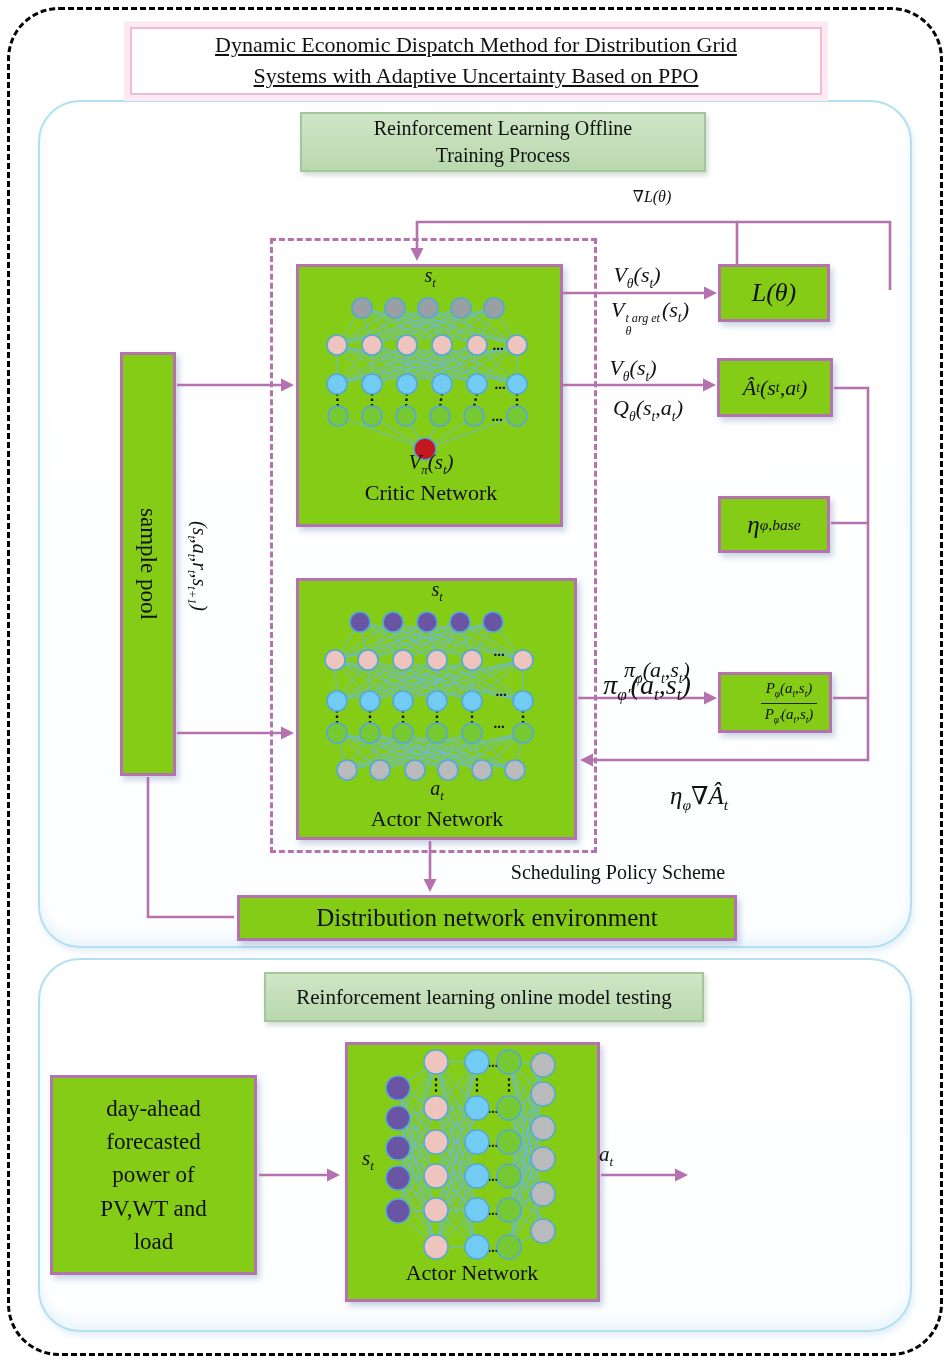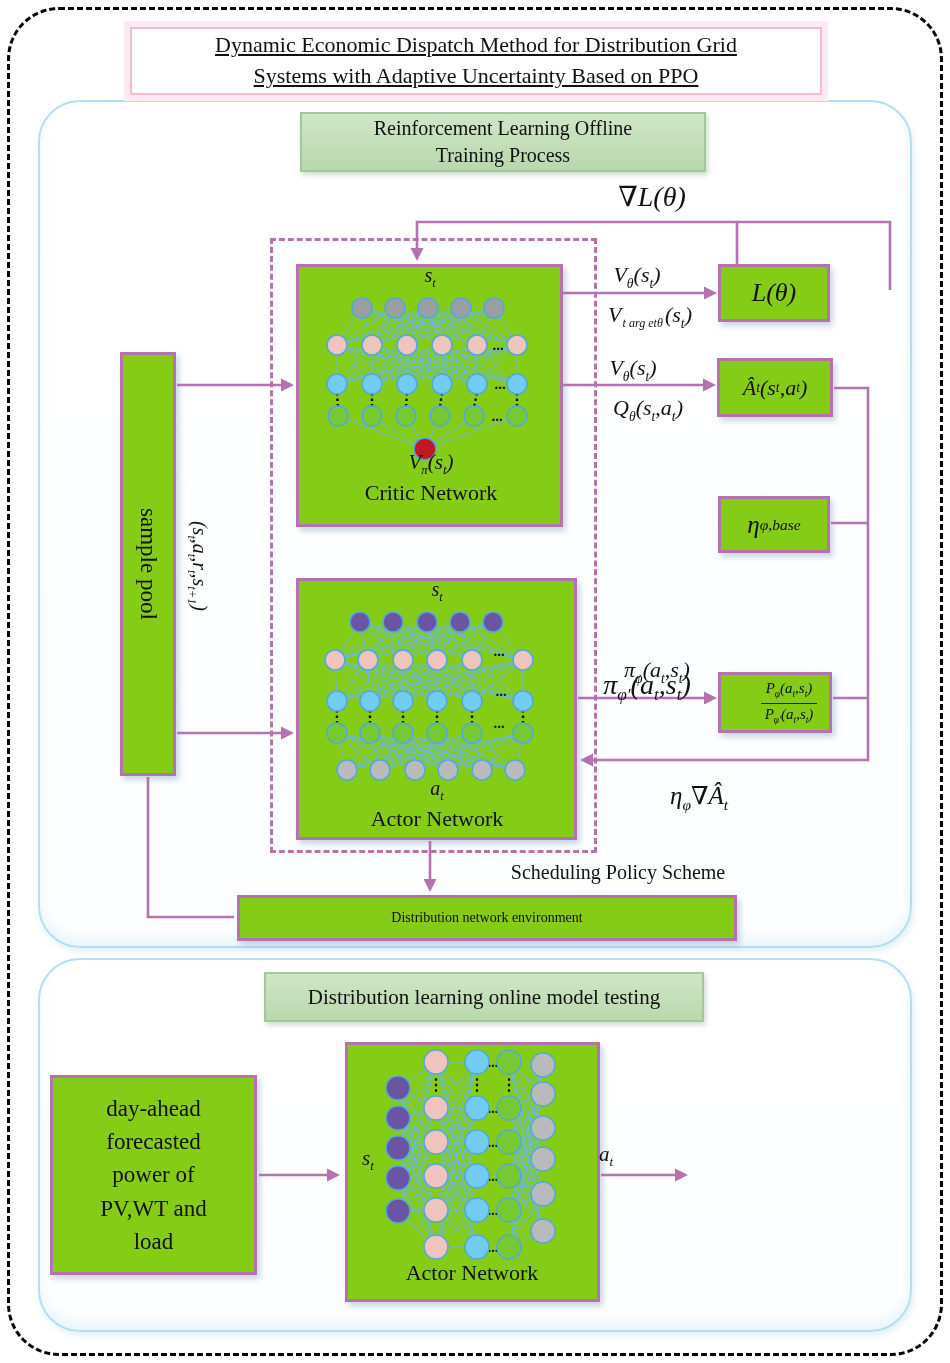--- a/index.html
+++ b/index.html
@@ -22,21 +22,21 @@
   .dashedbox{position:absolute;left:270px;top:238px;width:327px;height:615px;
              border:3px dashed #b472ae;z-index:1;box-sizing:border-box;}
   .pbox{position:absolute;background:#84cc16;border:3px solid #b472ae;
         box-shadow:3px 4px 6px rgba(120,150,185,.4);z-index:2;box-sizing:border-box;}
   .txt{display:flex;align-items:center;justify-content:center;width:100%;height:100%;
        text-align:center;white-space:pre-line;}
   #overlay{position:absolute;left:0;top:0;width:950px;height:1363px;z-index:3;pointer-events:none;}
   .lbl{position:absolute;transform:translate(-50%,-50%);font-style:italic;white-space:nowrap;z-index:4;}
   .rm{font-style:normal;}
   sub{font-size:.62em;}
-  .stk{display:inline-flex;flex-direction:row;align-items:flex-start;font-size:.55em;
+  .stk{display:inline-flex;flex-direction:column;align-items:flex-start;font-size:.55em;
        line-height:1.05;vertical-align:-.45em;margin:0 2px 0 1px;}
   .frac{display:flex;flex-direction:column;align-items:center;font-style:italic;font-size:15px;line-height:1.4;}
   .frac-num{border-bottom:1.5px solid #222;padding:0 5px 1px;}
   .rot90{transform:translate(-50%,-50%) rotate(90deg);}
   .vtext{writing-mode:vertical-rl;}
 </style>
 </head>
 <body>
 
 <div class="canvas">
@@ -73,25 +73,25 @@
       <div class="frac">
         <div class="frac-num"><span>P</span><sub>φ</sub><span>(a</span><sub>t</sub><span>,s</span><sub>t</sub><span>)</span></div>
         <div><span>P</span><sub>φ′</sub><span>(a</span><sub>t</sub><span>,s</span><sub>t</sub><span>)</span></div>
       </div>
     </div>
   </div>
   <div class="pbox" style="left:120px;top:352px;width:56px;height:424px;">
     <div class="txt vtext" style="font-size:23px;">sample pool</div>
   </div>
   <div class="pbox" style="left:237px;top:895px;width:500px;height:46px;">
-    <div class="txt" style="font-size:14px;">Distribution network environment</div>
+    <div class="txt" style="font-size:25px;">Distribution network environment</div>
   </div>
 
   <div class="greenbox" id="online-header">
-    <div class="txt" style="font-size:21px;">Distribution learning online model testing</div>
+    <div class="txt" style="font-size:21px;">Reinforcement learning online model testing</div>
   </div>
   <div class="pbox" style="left:50px;top:1075px;width:207px;height:200px;">
     <div class="txt" style="font-size:23px;line-height:1.45;">day-ahead
 forecasted
 power of
 PV,WT and
 load</div>
   </div>
   <div class="pbox" style="left:345px;top:1042px;width:255px;height:260px;"></div>
 
@@ -508,21 +508,21 @@
         <circle cx="509" cy="1247" r="12" fill="#77c933" stroke="#54a8da" stroke-width="1.6"></circle>
         <circle cx="543" cy="1065" r="12" fill="#b9babc" stroke="#54a8da" stroke-width="1.6"></circle>
         <circle cx="543" cy="1094" r="12" fill="#b9babc" stroke="#54a8da" stroke-width="1.6"></circle>
         <circle cx="543" cy="1128" r="12" fill="#b9babc" stroke="#54a8da" stroke-width="1.6"></circle>
         <circle cx="543" cy="1159" r="12" fill="#b9babc" stroke="#54a8da" stroke-width="1.6"></circle>
         <circle cx="543" cy="1194" r="12" fill="#b9babc" stroke="#54a8da" stroke-width="1.6"></circle>
         <circle cx="543" cy="1231" r="12" fill="#b9babc" stroke="#54a8da" stroke-width="1.6"></circle>
       </g>
     </svg>
 
-  <div class="lbl" style="left:652px;top:196px;font-size:28px;"><span>∇L(θ)</span></div>
+  <div class="lbl" style="left:652px;top:196px;font-size:16px;"><span>∇L(θ)</span></div>
   <div class="lbl" style="left:637px;top:277px;font-size:22px;"><span>V</span><sub>θ</sub><span>(s</span><sub>t</sub><span>)</span></div>
   <div class="lbl" style="left:650px;top:317px;font-size:22px;"><span>V</span><span class="stk">
         <span>t arg et</span>
         <span>θ</span>
       </span><span>(s</span><sub>t</sub><span>)</span></div>
   <div class="lbl" style="left:633px;top:370px;font-size:22px;"><span>V</span><sub>θ</sub><span>(s</span><sub>t</sub><span>)</span></div>
   <div class="lbl" style="left:648px;top:410px;font-size:22px;"><span>Q</span><sub>θ</sub><span>(s</span><sub>t</sub><span>,a</span><sub>t</sub><span>)</span></div>
   <div class="lbl" style="left:647px;top:672px;font-size:22px;margin-left:10px;"><span>π</span><sub>φ</sub><span>(a</span><sub>t</sub><span>,s</span><sub>t</sub><span>)</span></div>
   <div class="lbl" style="left:647px;top:687px;font-size:28px;"><span>π</span><sub>φ′</sub><span>(a</span><sub>t</sub><span>,s</span><sub>t</sub><span>)</span></div>
   <div class="lbl" style="left:699px;top:797px;font-size:25px;"><span>η</span><sub>φ</sub><span>∇</span><span>Â</span><sub>t</sub></div>

